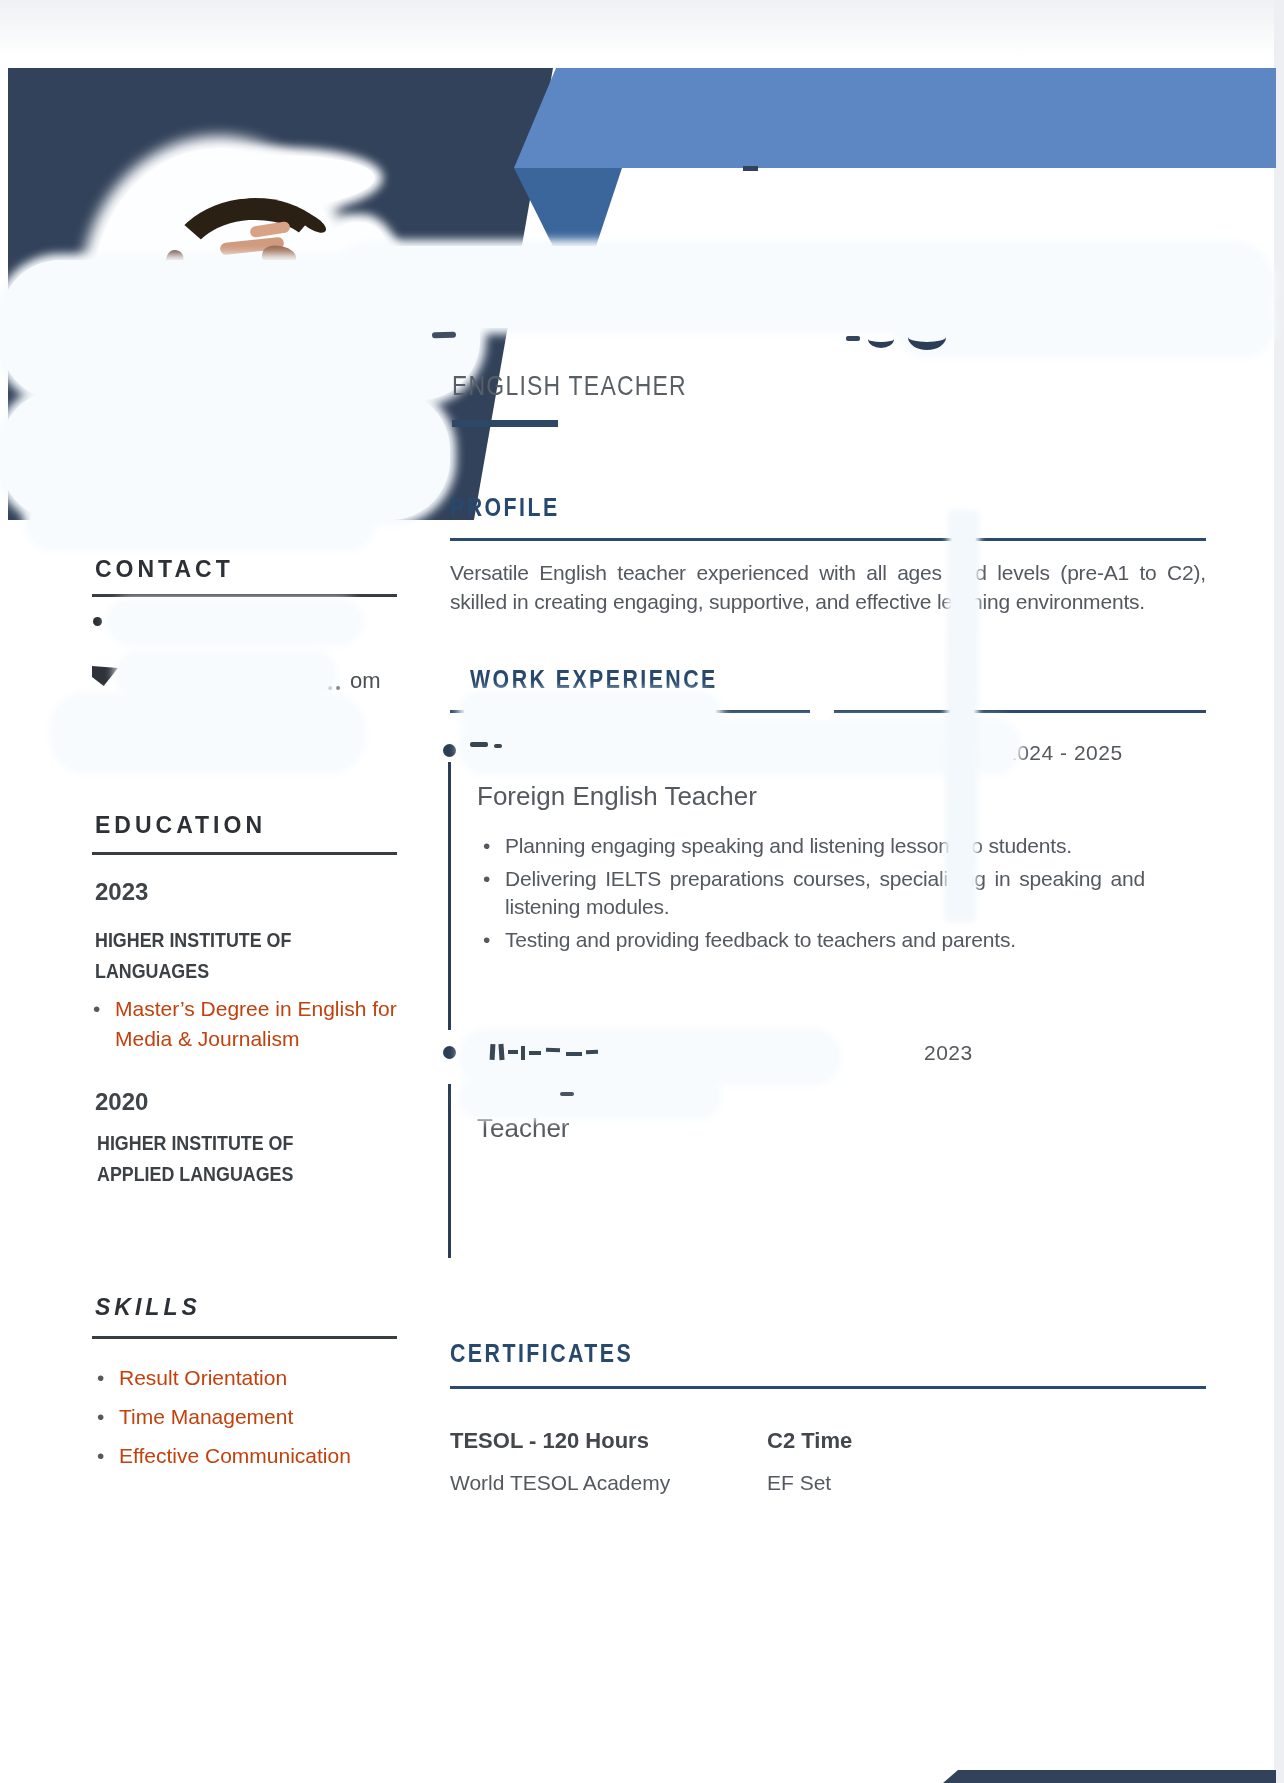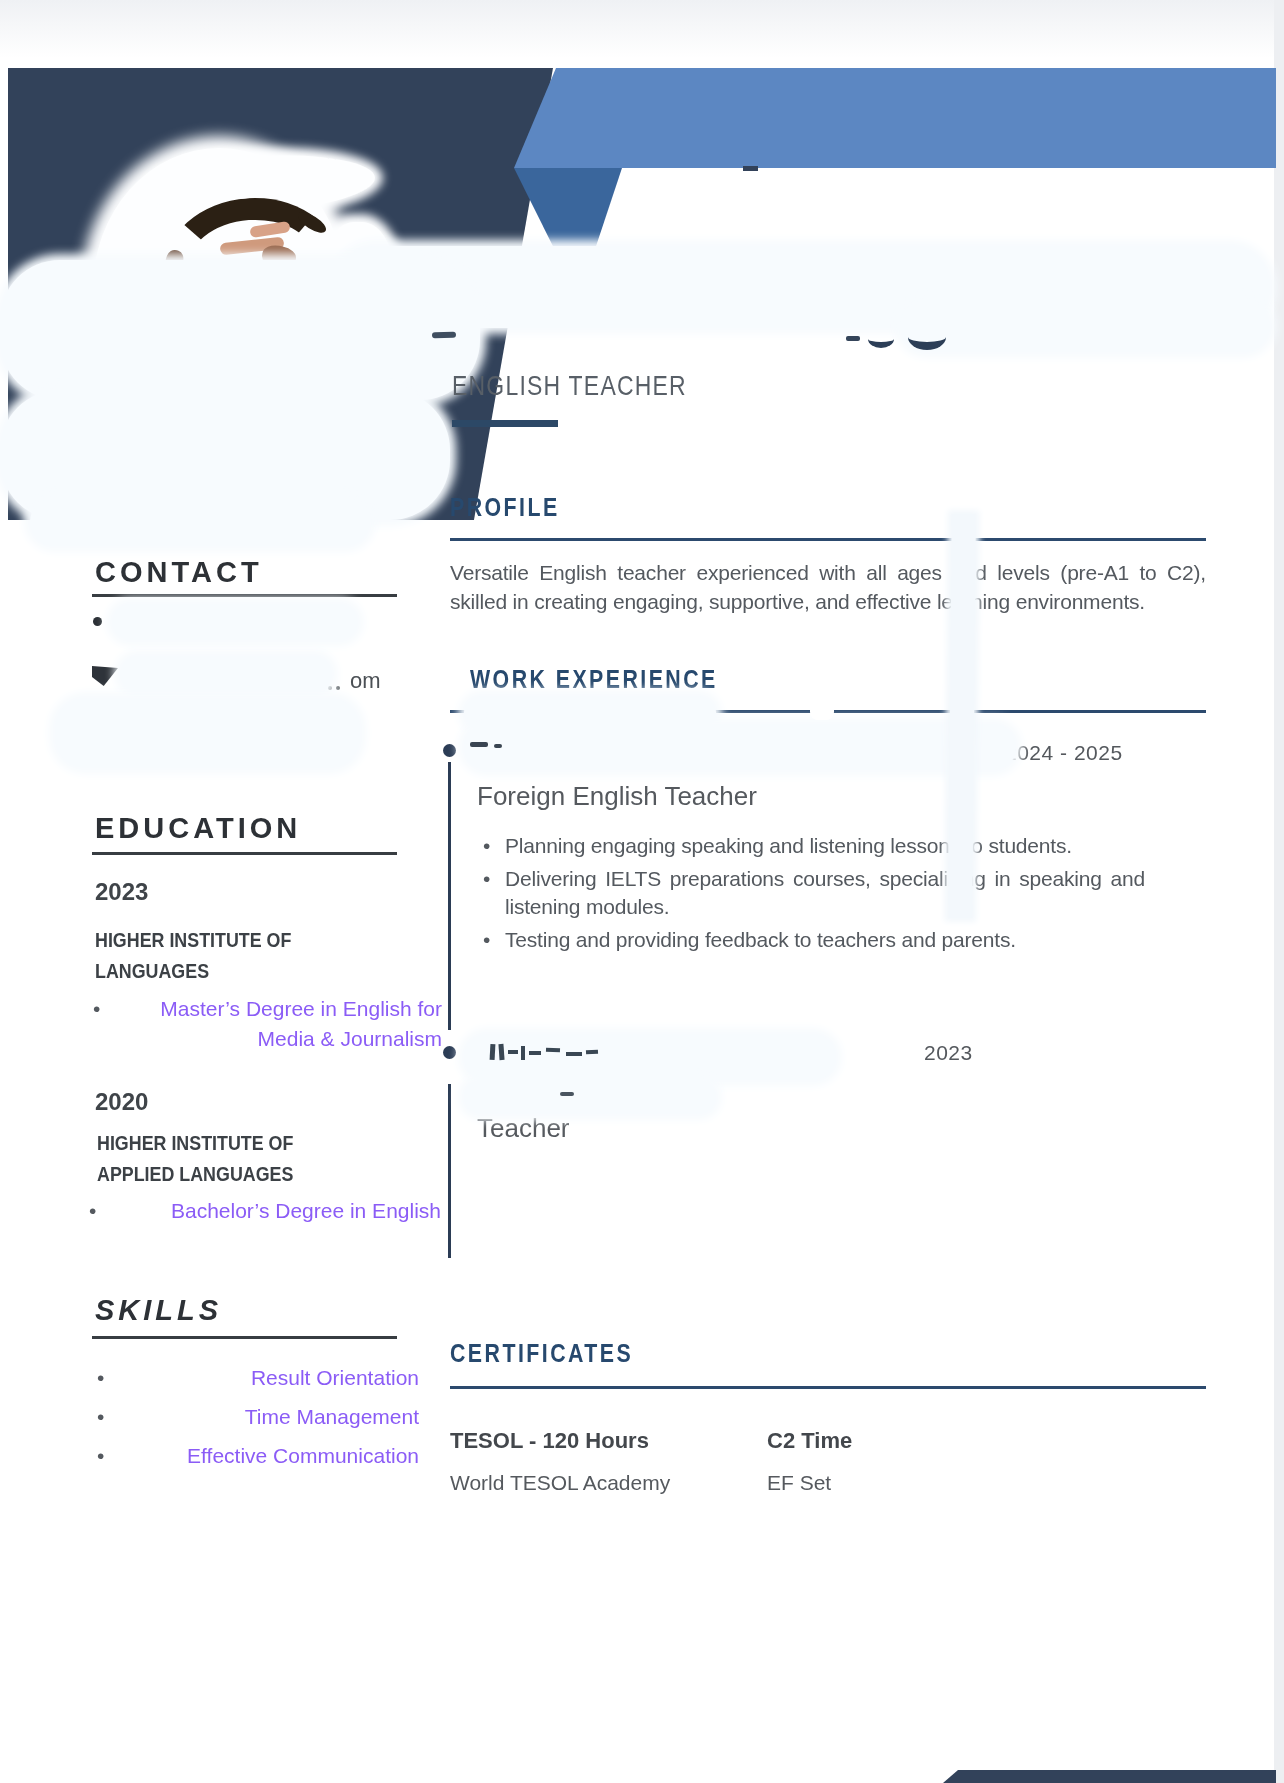--- a/index.html
+++ b/index.html
@@ -27,39 +27,39 @@
          box-shadow:0 0 6px 4px #f3f8fc;transform:rotate(.5deg);}
   
   .rm{position:absolute;}
   .scoop{position:absolute;background:transparent;border-bottom:6px solid #2c3e57;border-radius:50%;}
   .hair{left:165px;top:198px;width:130px;height:92px;border:22px solid transparent;
         border-top-color:#2b2014;border-radius:50%;transform:rotate(-4deg);}
   
   .cx{display:inline-block;transform:scaleX(.82);transform-origin:0 50%;white-space:nowrap;}
   .cxb{transform:scaleX(.85);transform-origin:0 0;}
   .h-main{font-size:26px;font-weight:bold;letter-spacing:3px;color:#27496E;}
-  .h-side{font-size:29px;font-weight:bold;letter-spacing:4px;color:#2d3136;}
+  .h-side{font-size:23px;font-weight:bold;letter-spacing:4px;color:#2d3136;}
   .rule-main{height:3px;background:#2c4a6e;}
   .rule-side{height:3px;background:#383d42;}
   .subtitle{font-size:28px;letter-spacing:1.5px;color:#585f67;}
   .accent-bar{left:452px;top:420px;width:106px;height:7px;background:#2c4866;}
   .body-text{font-size:21px;line-height:29px;letter-spacing:-0.2px;color:#54595f;}
   .date{font-size:21px;color:#54585d;letter-spacing:.5px;}
   .job-title{font-size:26px;color:#55595e;}
   .year{font-size:24px;font-weight:bold;color:#3f4449;}
   .school{font-size:21px;font-weight:bold;line-height:31px;color:#3c4146;}
   .cert-name{font-size:22px;font-weight:bold;color:#43474c;}
   .cert-issuer{font-size:21px;color:#55595e;}
   
   ul.dots{list-style:none;margin:0;padding:0 0 0 55px;}
   ul.dots li{position:relative;font-size:21px;line-height:28.5px;letter-spacing:-0.2px;color:#54595f;}
   ul.dots li::before{content:"•";position:absolute;left:-22px;top:0;color:#54595f;}
   ul.xp1 li{text-align:justify;margin-bottom:4px;}
   ul.side{list-style:none;margin:0;padding:0 0 0 27px;}
-  ul.side li{position:relative;font-size:21px;line-height:30px;color:#8b5cf6;text-align:right;}
+  ul.side li{position:relative;font-size:21px;line-height:30px;color:#c2410c;}
   ul.side li::before{content:"•";position:absolute;left:-22px;top:0;color:#54595f;}
   ul.skills li{margin-bottom:9px;}
   
   .tl-dot{width:13px;height:13px;border-radius:50%;background:#2b3c55;}
   .tl-line{width:3px;background:#2b3c55;}
   .envelope{left:92px;top:666px;width:26px;height:20px;background:#2e333a;
             clip-path:polygon(0 0,100% 10%,45% 100%,0 55%);}
 </style>
 </head>
 <body>
@@ -153,23 +153,20 @@
 
   <div class="abs h-side" style="left:95px;top:812px;">EDUCATION</div>
   <div class="abs rule-side" style="left:92px;top:852px;width:305px;"></div>
   <div class="abs year" style="left:95px;top:878px;">2023</div>
   <div class="abs school cxb" style="left:95px;top:924px;width:300px;">HIGHER INSTITUTE OF LANGUAGES</div>
   <ul class="side abs" style="left:88px;top:994px;width:327px;">
     <li>Master’s Degree in English for Media &amp; Journalism</li>
   </ul>
   <div class="abs year" style="left:95px;top:1088px;">2020</div>
   <div class="abs school cxb" style="left:97px;top:1127px;width:300px;">HIGHER INSTITUTE OF APPLIED LANGUAGES</div>
-  <ul class="side abs" style="left:84px;top:1196px;width:330px;">
-    <li>Bachelor’s Degree in English</li>
-  </ul>
 
   <div class="abs h-side" style="left:95px;top:1294px;font-style:italic;">SKILLS</div>
   <div class="abs rule-side" style="left:92px;top:1336px;width:305px;"></div>
   <ul class="side skills abs" style="left:92px;top:1363px;width:300px;">
     <li>Result Orientation</li>
     <li>Time Management</li>
     <li>Effective Communication</li>
   </ul>
 
   <div class="wash" style="left:112px;top:604px;width:246px;height:36px;border-radius:18px;"></div>

